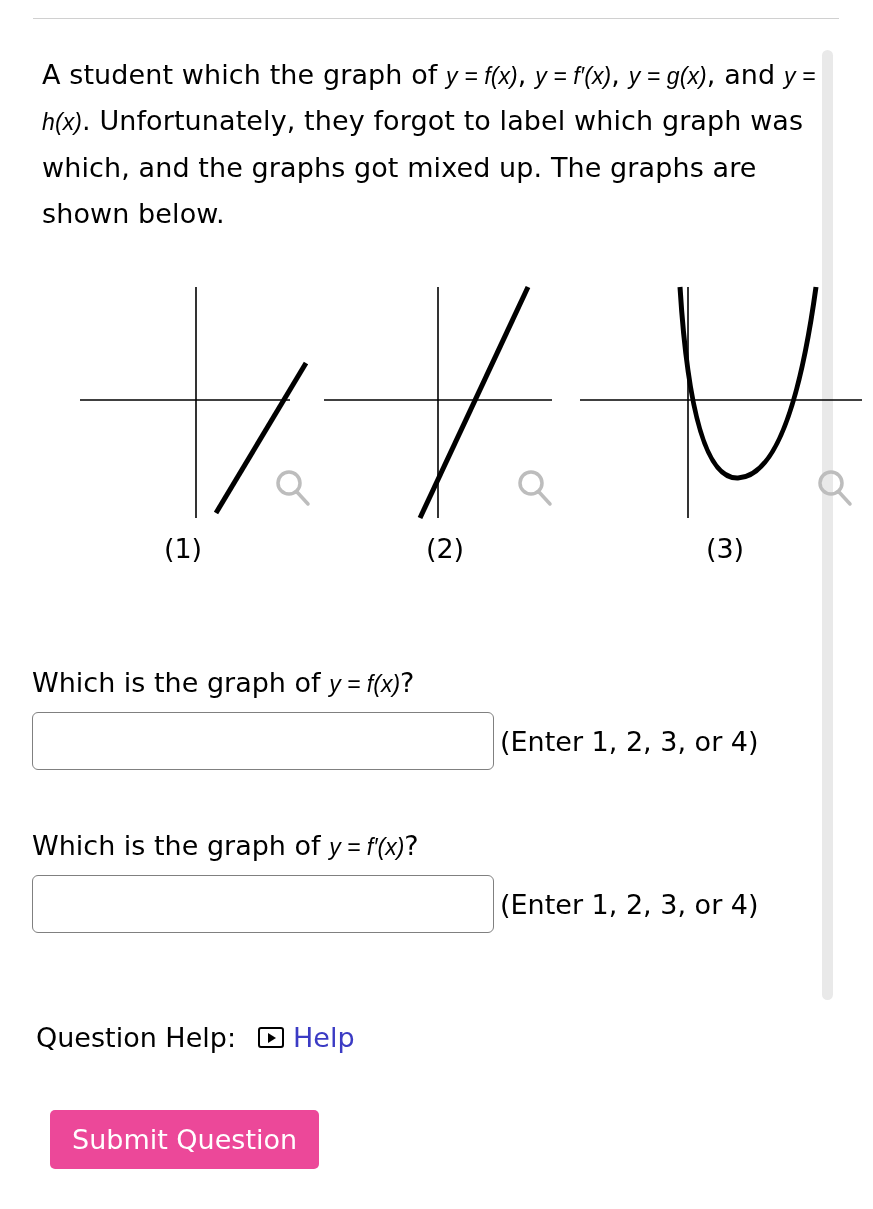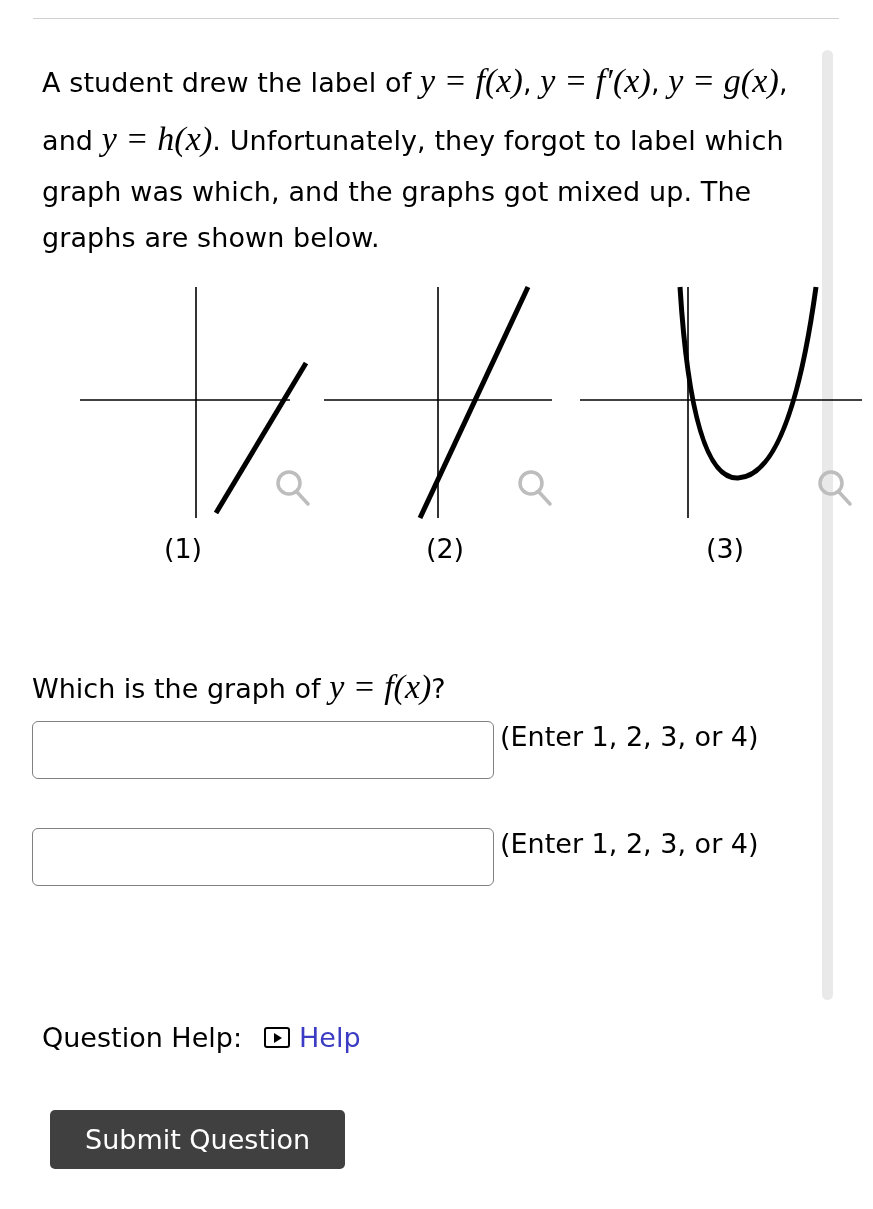--- a/index.html
+++ b/index.html
@@ -36,23 +36,23 @@
     top: 52px;
     width: 790px;
   }
   .prompt {
     font-size: 27px;
     line-height: 1.72;
     color: #000;
     letter-spacing: 0.1px;
   }
   .mathi {
-    font-family: Liberation Serif, serif;
+    font-family: Liberation Sans, sans-serif;
     font-style: italic;
-    font-size: 34px;
+    font-size: 23px;
   }
   
   .scroll-track {
     position: absolute;
     left: 822px;
     top: 50px;
     width: 11px;
     height: 950px;
     background: #e9e9e9;
     border-radius: 6px;
@@ -97,41 +97,42 @@
     left: 32px;
     width: 790px;
   }
   .qtext {
     font-size: 27px;
     line-height: 1.3;
     margin-bottom: 12px;
   }
   .answer-row {
     display: flex;
+    align-items: center;
   }
   .answer-input {
     width: 462px;
     height: 58px;
     border: 1px solid #808080;
     border-radius: 6px;
     background: #fff;
     font-size: 24px;
     font-family: "DejaVu Sans", sans-serif;
     padding: 0 10px;
     box-sizing: border-box;
     outline: none;
   }
   .hint {
     font-size: 27px;
     margin-left: 6px;
     white-space: nowrap;
   }
   .help-row {
     position: absolute;
-    left: 42px;
+    left: 36px;
     top: 1022px;
     display: flex;
     align-items: center;
     font-size: 27px;
     justify-content: center;
   }
   .help-label {
     margin-right: 22px;
   }
   .video-icon {
@@ -155,44 +156,44 @@
   }
   .video-link {
     color: #3b3bc4;
     text-decoration: none;
     font-size: 27px;
   }
   .submit-btn {
     position: absolute;
     left: 50px;
     top: 1110px;
-    background: #404040;
+    background: #ec4899;
     color: #fff;
     border: none;
     border-radius: 5px;
     font-size: 27px;
     font-family: "DejaVu Sans", sans-serif;
-    padding: 14px 35px;
+    padding: 14px 22px;
     cursor: pointer;
   }
 </style>
 </head>
 <body>
 
 <div class="page">
 
   <div class="top-rule"></div>
 
   <div class="scroll-track">
     
   </div>
 
   <div class="content">
     <div class="prompt">
-      <span>A student drew the label of </span><span class="mathi">y = f(x)</span><span>, </span><span class="mathi">y = f′(x)</span><span>, </span><span class="mathi">y = g(x)</span><span>, and </span><span class="mathi">y = h(x)</span><span>. Unfortunately, they forgot to label which graph was which, and the graphs got mixed up. The graphs are shown below.</span>
+      <span>A student which the graph of </span><span class="mathi">y = f(x)</span><span>, </span><span class="mathi">y = f′(x)</span><span>, </span><span class="mathi">y = g(x)</span><span>, and </span><span class="mathi">y = h(x)</span><span>. Unfortunately, they forgot to label which graph was which, and the graphs got mixed up. The graphs are shown below.</span>
     </div>
   </div>
 
   <div class="graphs">
 
     <div class="graph-cell" style="left:18px;">
       <svg class="graph-svg" width="250" height="260" viewBox="0 0 250 260">
         <line x1="22" y1="135" x2="232" y2="135" stroke="#000" stroke-width="1.6"></line>
         <line x1="138" y1="22" x2="138" y2="253" stroke="#000" stroke-width="1.6"></line>
         <line x1="158" y1="248" x2="248" y2="98" stroke="#000" stroke-width="5"></line>
@@ -242,20 +243,23 @@
     <div class="qtext">
       <span>Which is the graph of </span><span class="mathi">y = f(x)</span><span>?</span>
     </div>
     <div class="answer-row">
       <input class="answer-input" type="text" placeholder="" style="">
       <span class="hint">(Enter 1, 2, 3, or 4)</span>
     </div>
   </div>
 
   <div class="qblock" style="top:828px;">
+    <div class="qtext">
+      <span>Which is the graph of </span><span class="mathi">y = f′(x)</span><span>?</span>
+    </div>
     <div class="answer-row">
       <input class="answer-input" type="text" placeholder="" style="">
       <span class="hint">(Enter 1, 2, 3, or 4)</span>
     </div>
   </div>
 
   <div class="help-row">
     <span class="help-label">Question Help:</span>
     <span class="video-icon"></span>
     <a class="video-link" href="#">Help</a>

